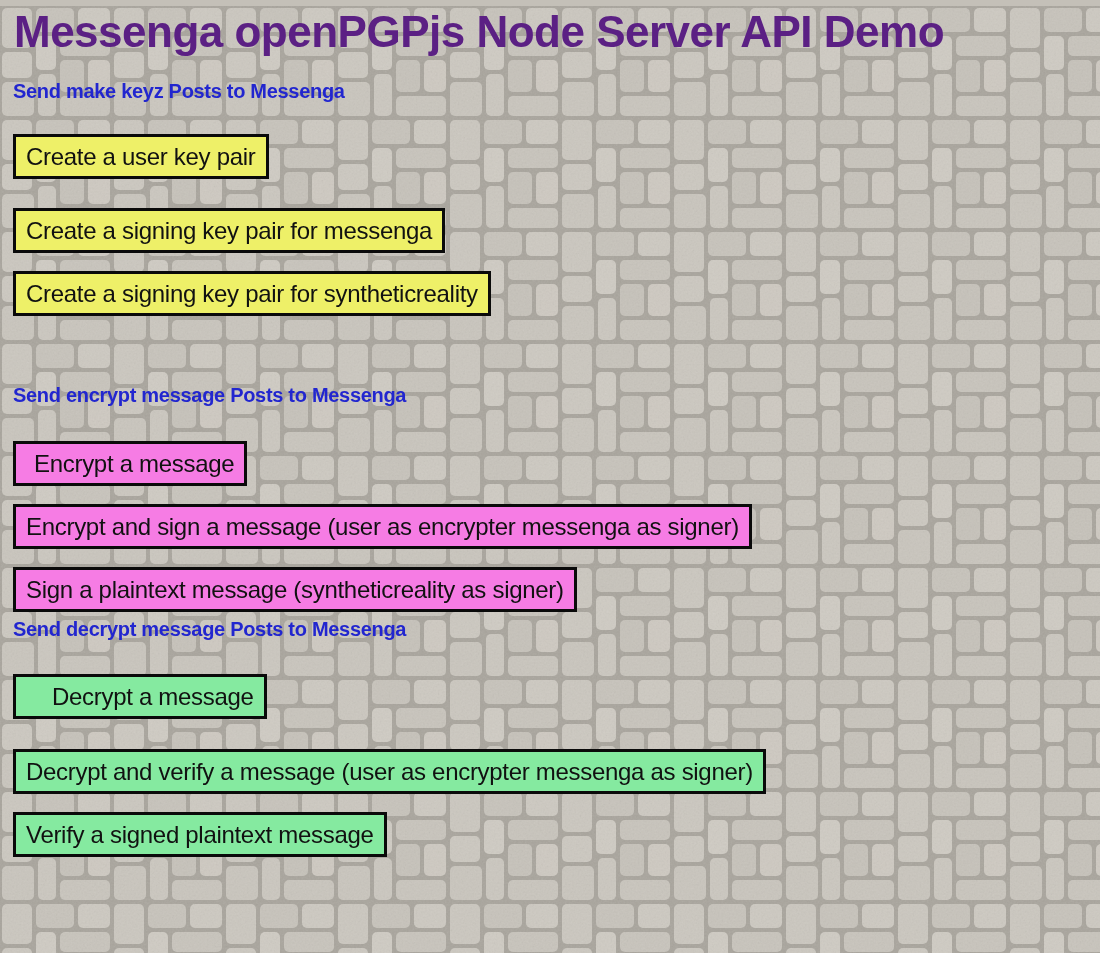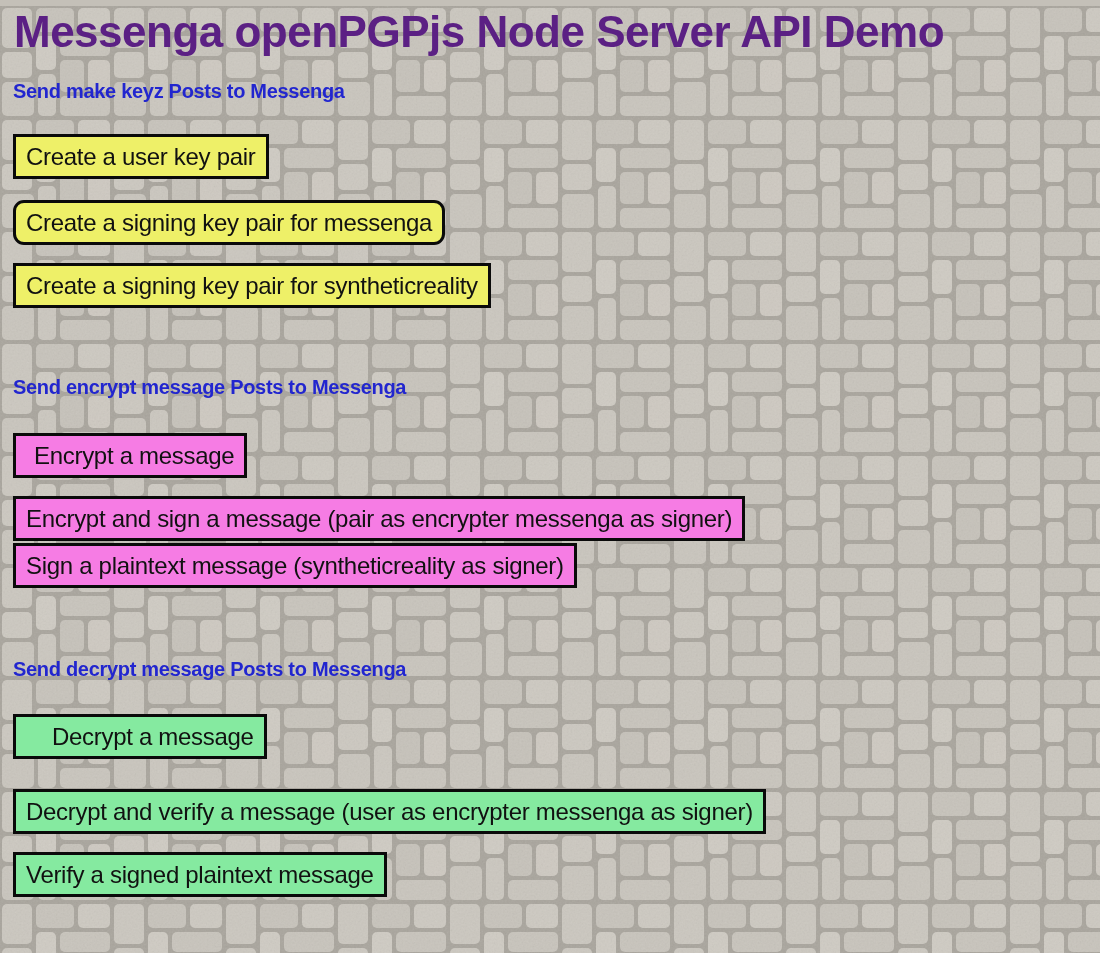--- a/index.html
+++ b/index.html
@@ -57,28 +57,28 @@
     border: 3px solid #0a0a0a;
     border-radius: 0;
     cursor: pointer;
   }
   .btn-yellow { background: #eef068; }
   .btn-pink   { background: #f67ce4; }
   .btn-green  { background: #85eaa0; }
 
   .section-keys .section-heading    { margin-top: 16px; }
   .section-encrypt .section-heading { margin-top: 62px; }
-  .section-decrypt .section-heading { margin-top: 64px; }
+  .section-decrypt .section-heading { }
 
   .section-keys .btn:nth-of-type(1)    { margin-top: 25px; }
-  .section-keys .btn:nth-of-type(2)    { margin-top: 21px; border-radius: 11px; }
+  .section-keys .btn:nth-of-type(2)    { margin-top: 29px; }
   .section-keys .btn:nth-of-type(3)    { margin-top: 18px; }
   .section-encrypt .btn:nth-of-type(1) { margin-top: 28px; padding-left: 18px; }
   .section-encrypt .btn:nth-of-type(2) { margin-top: 18px; }
-  .section-encrypt .btn:nth-of-type(3) { margin-top: 2px; }
+  .section-encrypt .btn:nth-of-type(3) { margin-top: 18px; }
   .section-decrypt .btn:nth-of-type(1) { margin-top: 27px; padding-left: 36px; }
   .section-decrypt .btn:nth-of-type(2) { margin-top: 30px; }
   .section-decrypt .btn:nth-of-type(3) { margin-top: 18px; text-align: center; }
 </style>
 </head>
 <body>
 
 <div class="viewport">
 
   <svg class="bg" width="1100" height="953" xmlns="http://www.w3.org/2000/svg">
@@ -113,21 +113,21 @@
     <section class="section-keys">
       <h2 class="section-heading">Send make keyz Posts to Messenga</h2>
       <button class="btn btn-yellow">Create a user key pair</button>
       <button class="btn btn-yellow">Create a signing key pair for messenga</button>
       <button class="btn btn-yellow">Create a signing key pair for syntheticreality</button>
     </section>
 
     <section class="section-encrypt">
       <h2 class="section-heading">Send encrypt message Posts to Messenga</h2>
       <button class="btn btn-pink">Encrypt a message</button>
-      <button class="btn btn-pink">Encrypt and sign a message (pair as encrypter messenga as signer)</button>
+      <button class="btn btn-pink">Encrypt and sign a message (user as encrypter messenga as signer)</button>
       <button class="btn btn-pink">Sign a plaintext message (syntheticreality as signer)</button>
     </section>
 
     <section class="section-decrypt">
       <h2 class="section-heading">Send decrypt message Posts to Messenga</h2>
       <button class="btn btn-green">Decrypt a message</button>
       <button class="btn btn-green">Decrypt and verify a message (user as encrypter messenga as signer)</button>
       <button class="btn btn-green">Verify a signed plaintext message</button>
     </section>
 

